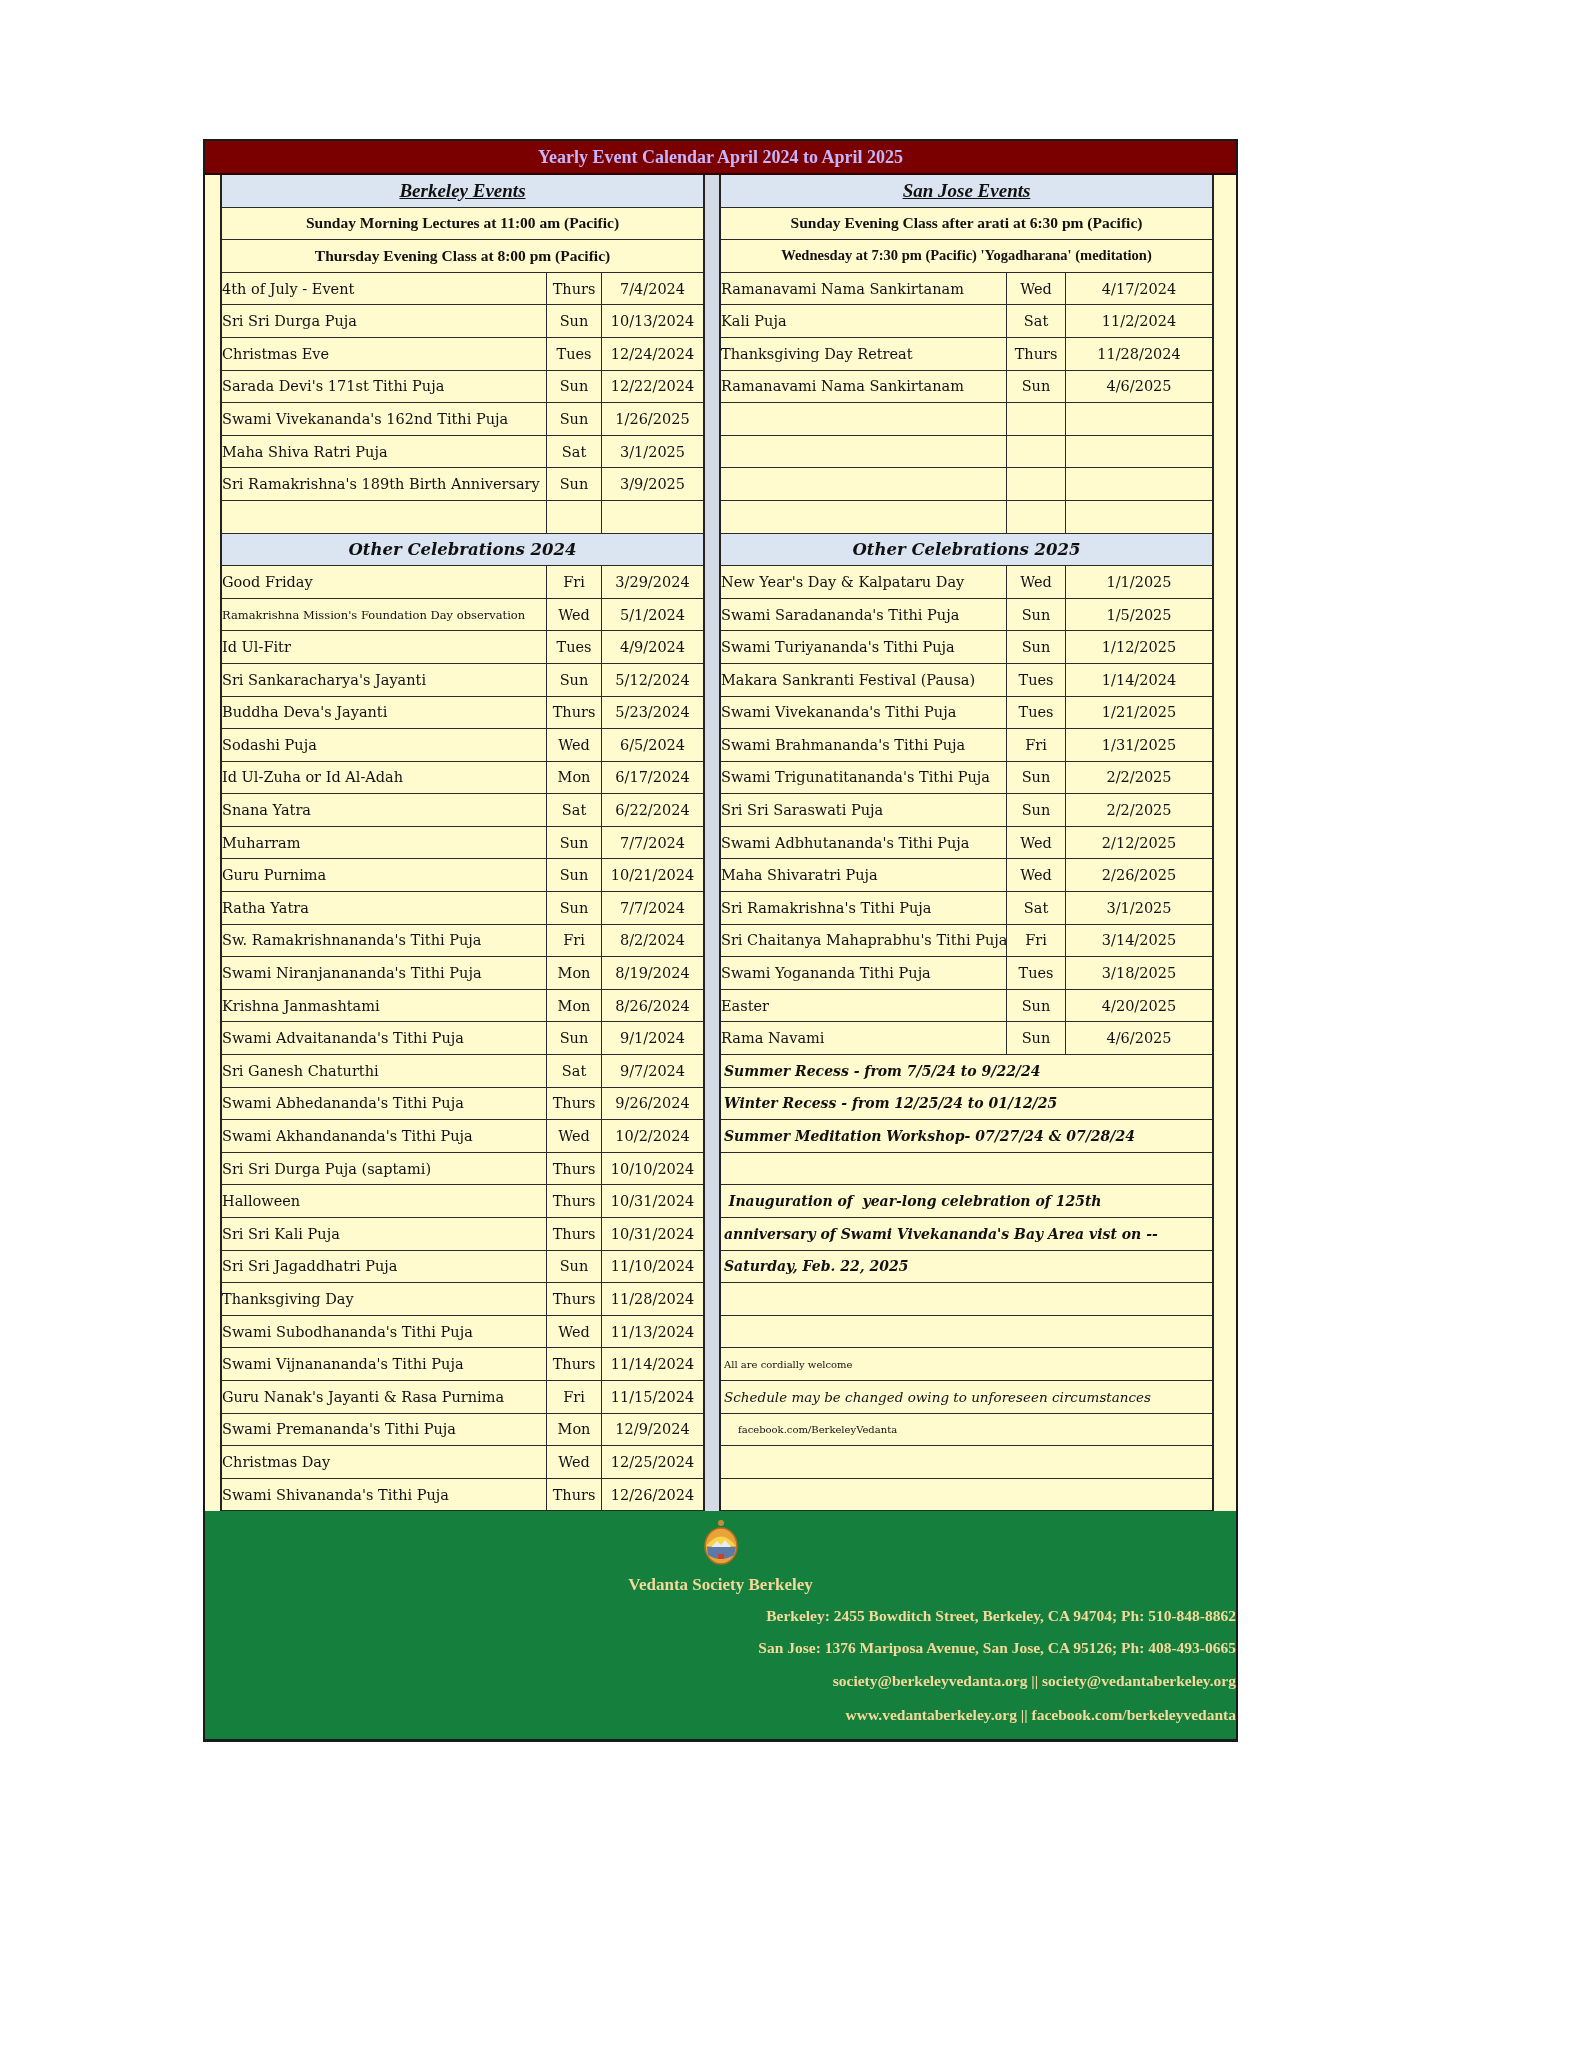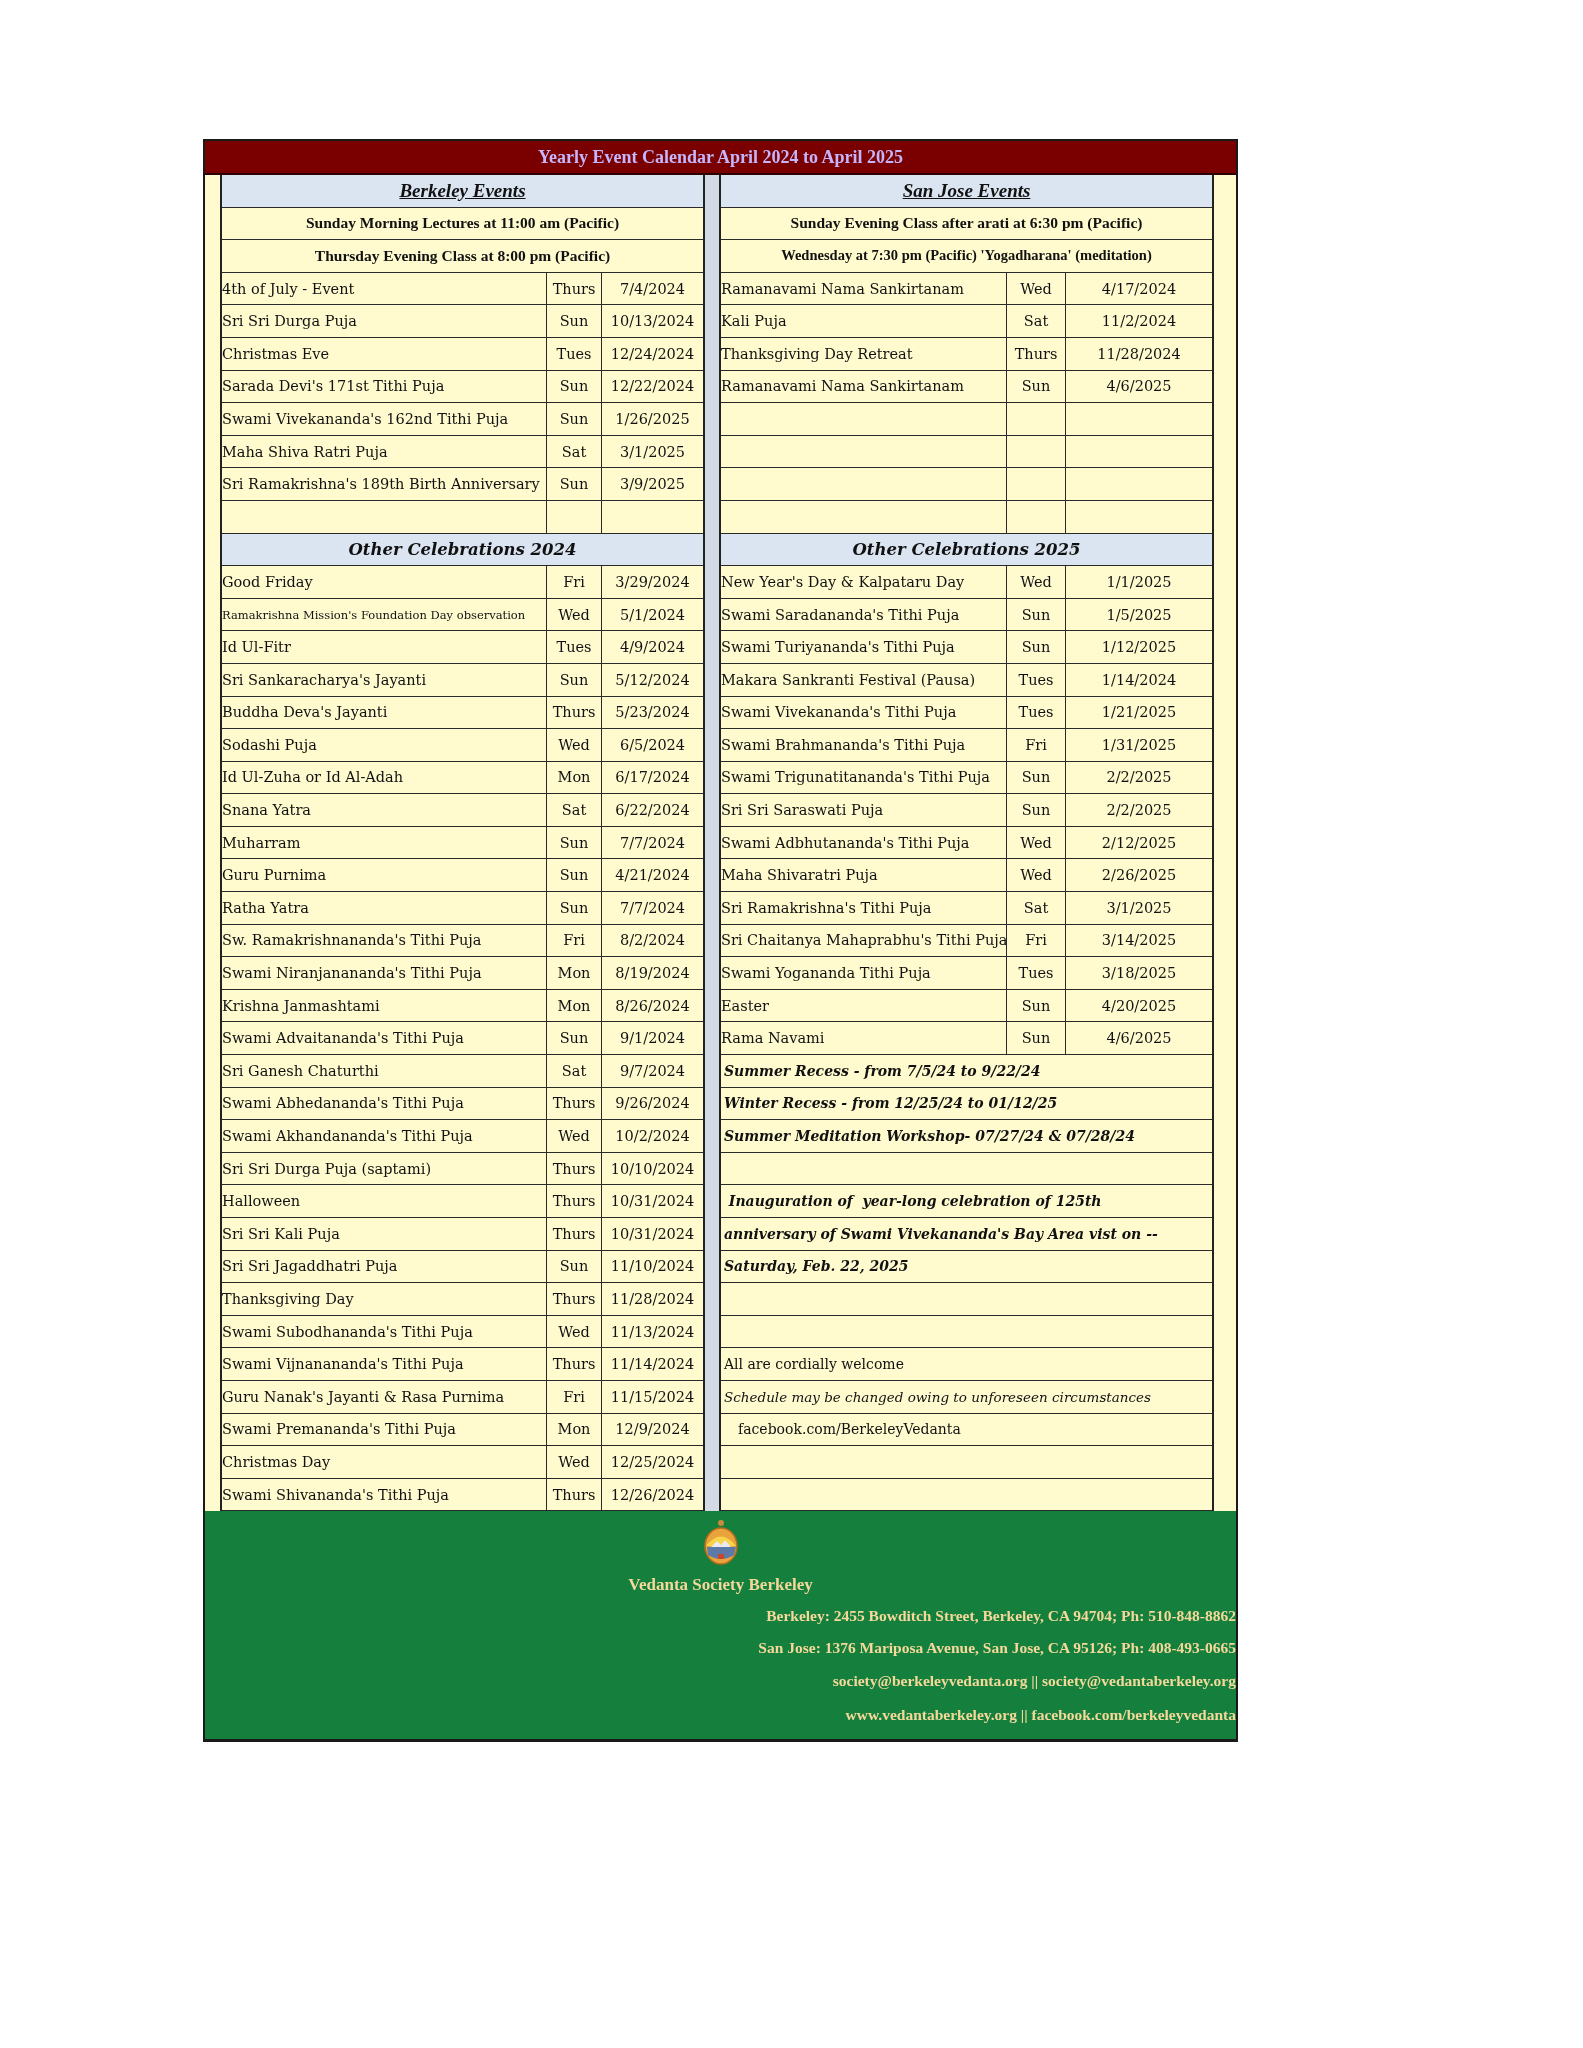--- a/index.html
+++ b/index.html
@@ -21,21 +21,21 @@
   .col-left .date { width:101px; }
   .col-right .day { width:58px; }
   .col-right .date { width:146px; }
   .head-blue { background:#dbe5f1; justify-content:center; font-weight:bold; font-style:italic; font-size:17px; }
   .head-blue span.u { text-decoration:underline; font-family:"Liberation Serif", serif; font-size:19px; }
   .head-blue.other { font-family:"DejaVu Serif", serif; font-size:16.5px; }
   .sub { justify-content:center; font-weight:bold; font-family:"Liberation Serif", serif; font-size:15.5px; }
   .small { font-size:11.5px !important; }
   .note-b { font-weight:bold; font-style:italic; padding-left:3px; font-size:14px; }
   .note-i { font-style:italic; padding-left:3px; font-size:13.5px; }
-  .note { padding-left:3px; font-size:14px; }
+  .note { padding-left:3px; font-size:10px; }
   .footer { background:#15803d; height:228px; text-align:center; color:#f5d89a; font-family:"Liberation Serif", serif; font-weight:bold; position:relative; }
   .logo { position:absolute; left:50%; top:8px; width:36px; height:46px; margin-left:-18px; }
   .footer .org { position:absolute; left:0; right:0; top:64px; font-size:17px; }
   .footer .line { position:absolute; left:0; right:0; font-size:15.5px;text-align:right; }
 </style>
 </head>
 <body>
 
 <div class="sheet">
   <div class="titlebar">Yearly Event Calendar  April 2024 to April 2025</div>
@@ -134,21 +134,21 @@
             <div class="date">6/22/2024</div>
           </div>
           <div class="row">
             <div class="name">Muharram</div>
             <div class="day">Sun</div>
             <div class="date">7/7/2024</div>
           </div>
           <div class="row">
             <div class="name">Guru Purnima</div>
             <div class="day">Sun</div>
-            <div class="date">4/21/2024</div>
+            <div class="date">10/21/2024</div>
           </div>
           <div class="row">
             <div class="name">Ratha Yatra</div>
             <div class="day">Sun</div>
             <div class="date">7/7/2024</div>
           </div>
           <div class="row">
             <div class="name">Sw. Ramakrishnananda's Tithi Puja</div>
             <div class="day">Fri</div>
             <div class="date">8/2/2024</div>

